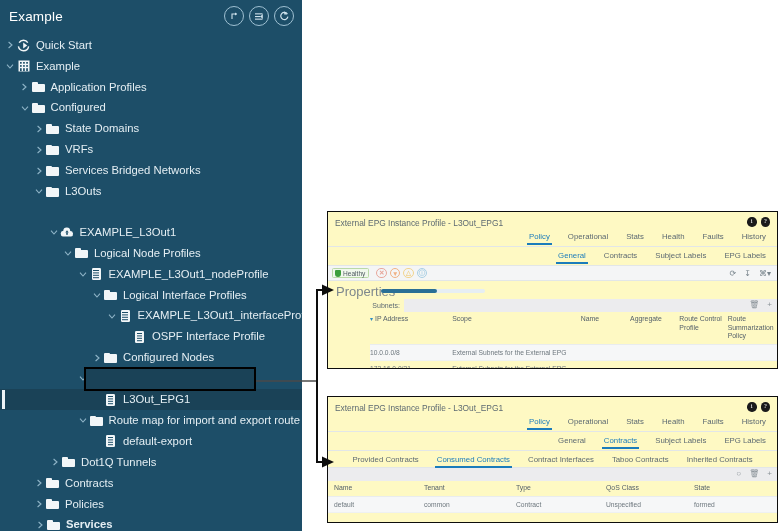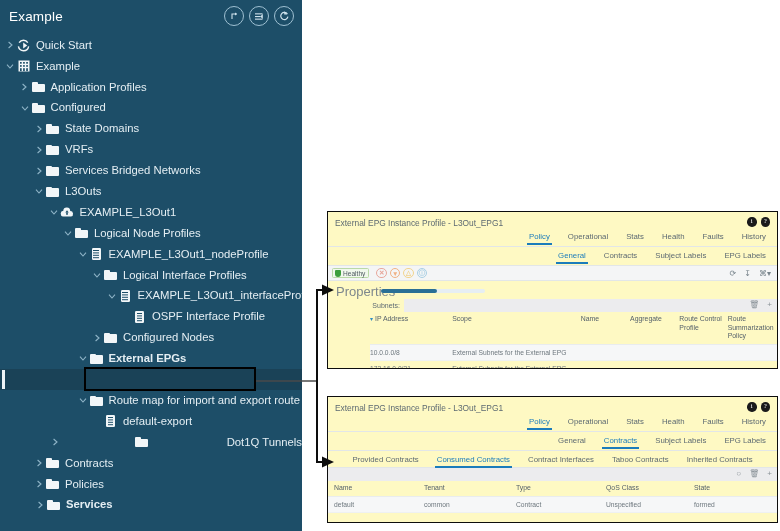--- a/index.html
+++ b/index.html
@@ -375,21 +375,21 @@
           <span class="chev">
             <svg width="8" height="7" viewBox="0 0 8 7">
               <path d="M1 1.6 L4 5 L7 1.6" stroke="#8fb4c7" stroke-width="1.1" fill="none"></path>
             </svg>
           </span>
           <span class="ico">
             <span class="folder"></span>
           </span>
           <span class="lbl">L3Outs</span>
         </div>
-        <div class="row" style="padding-left: 47.5px;">
+        <div class="row" style="padding-left: 47.5px; margin-top: 20px;">
           <span class="chev">
             <svg width="8" height="7" viewBox="0 0 8 7">
               <path d="M1 1.6 L4 5 L7 1.6" stroke="#8fb4c7" stroke-width="1.1" fill="none"></path>
             </svg>
           </span>
           <span class="ico">
             <svg class="cloud" width="14" height="11" viewBox="0 0 14 11">
               <path d="M3 9.6 A3 3 0 0 1 3.3 3.7 A3.4 3.4 0 0 1 10.2 4.1 A2.8 2.8 0 0 1 11 9.6 Z" fill="#f2f6f8"></path>
               <path d="M7 3.3 L8.7 5.6 L5.3 5.6 Z" fill="#1d4e68"></path>
               <rect x="6.2" y="5.4" width="1.6" height="2.4" fill="#1d4e68"></rect>
@@ -489,21 +489,21 @@
           </span>
           <span class="lbl">Route map for import and export route con...</span>
         </div>
         <div class="row" style="padding-left: 91px;">
           <span class="chev"></span>
           <span class="ico">
             <span class="doc"></span>
           </span>
           <span class="lbl">default-export</span>
         </div>
-        <div class="row" style="padding-left: 49px; justify-content: space-between;">
+        <div class="row" style="padding-left: 49px;">
           <span class="chev">
             <svg width="7" height="8" viewBox="0 0 7 8">
               <path d="M1.6 1 L5 4 L1.6 7" stroke="#8fb4c7" stroke-width="1.1" fill="none"></path>
             </svg>
           </span>
           <span class="ico">
             <span class="folder"></span>
           </span>
           <span class="lbl">Dot1Q Tunnels</span>
         </div>

